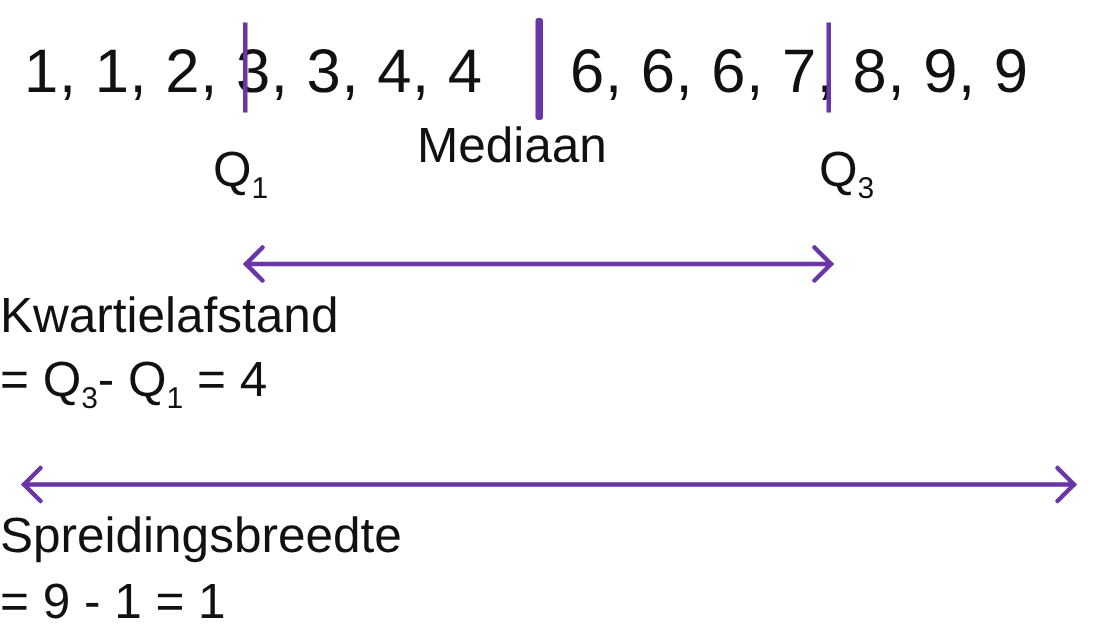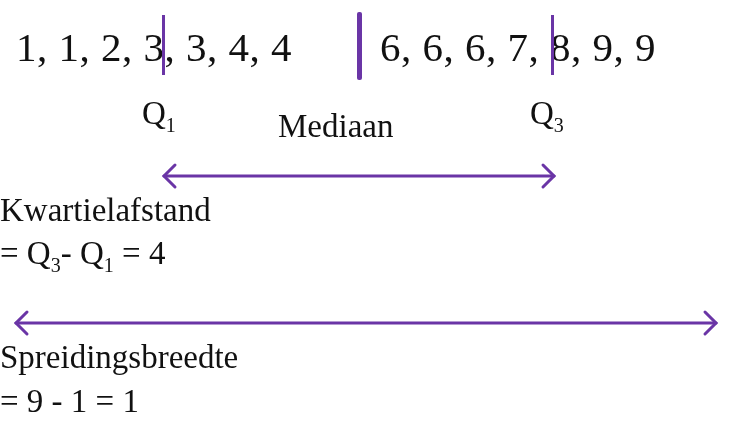--- a/index.html
+++ b/index.html
@@ -1,38 +1,38 @@
 <!DOCTYPE html>
 <html><head>
 <meta charset="utf-8">
 <style>
   html, body { margin:0; padding:0; background:#ffffff; }
   body { width:739px; height:426px; position:relative; overflow:hidden;
          font-family:"Liberation Sans", sans-serif; color:#111; }
-  .abs { position:absolute; white-space:nowrap;font-family:Liberation Serif, serif; }
+  .abs { position:absolute; white-space:nowrap; }
   .seq { top:22px; font-size:41px; line-height:50px; letter-spacing:0.5px; }
   .label { font-size:33px; line-height:40px; }
   sub { font-size:20px; vertical-align:-8px; line-height:0; }
   .vline { position:absolute; background:#6a35a6; }
   svg { position:absolute; left:0; top:0; }
   .center { text-align:left; }
 </style>
 </head>
 <body>
 
 <div class="abs seq" style="left:16px;">1, 1, 2, 3, 3, 4, 4</div>
 <div class="abs seq" style="left:380px;">6, 6, 6, 7, 8, 9, 9</div>
 
 <div class="vline" style="left:162px; top:15px; width:3px; height:60px;"></div>
 <div class="vline" style="left:357px; top:12px; width:5px; height:68px; border-radius:2px;"></div>
 <div class="vline" style="left:551px; top:15px; width:3px; height:60px;"></div>
 
 <div class="abs label" style="left:142px; top:93px;"><span>Q</span><sub>1</sub></div>
-<div class="abs label" style="left:278px; top:106px;">Mediaan</div>
-<div class="abs label" style="left:530px; top:93px;"><span>Q</span><sub>3</sub></div>
+<div class="abs label" style="left:278px; top:77px;">Mediaan</div>
+<div class="abs label" style="left:546px; top:93px;"><span>Q</span><sub>3</sub></div>
 
 <svg width="739" height="426">
   <g stroke="#6a35a6" stroke-width="3" fill="none" stroke-linecap="round">
     <line x1="164" y1="176" x2="554" y2="176"></line>
     <polyline points="175,165 164,176 175,187"></polyline>
     <polyline points="543,165 554,176 543,187"></polyline>
   </g>
   <g stroke="#6a35a6" stroke-width="3" fill="none" stroke-linecap="round">
     <line x1="16" y1="323" x2="716" y2="323"></line>
     <polyline points="27,312 16,323 27,334"></polyline>

